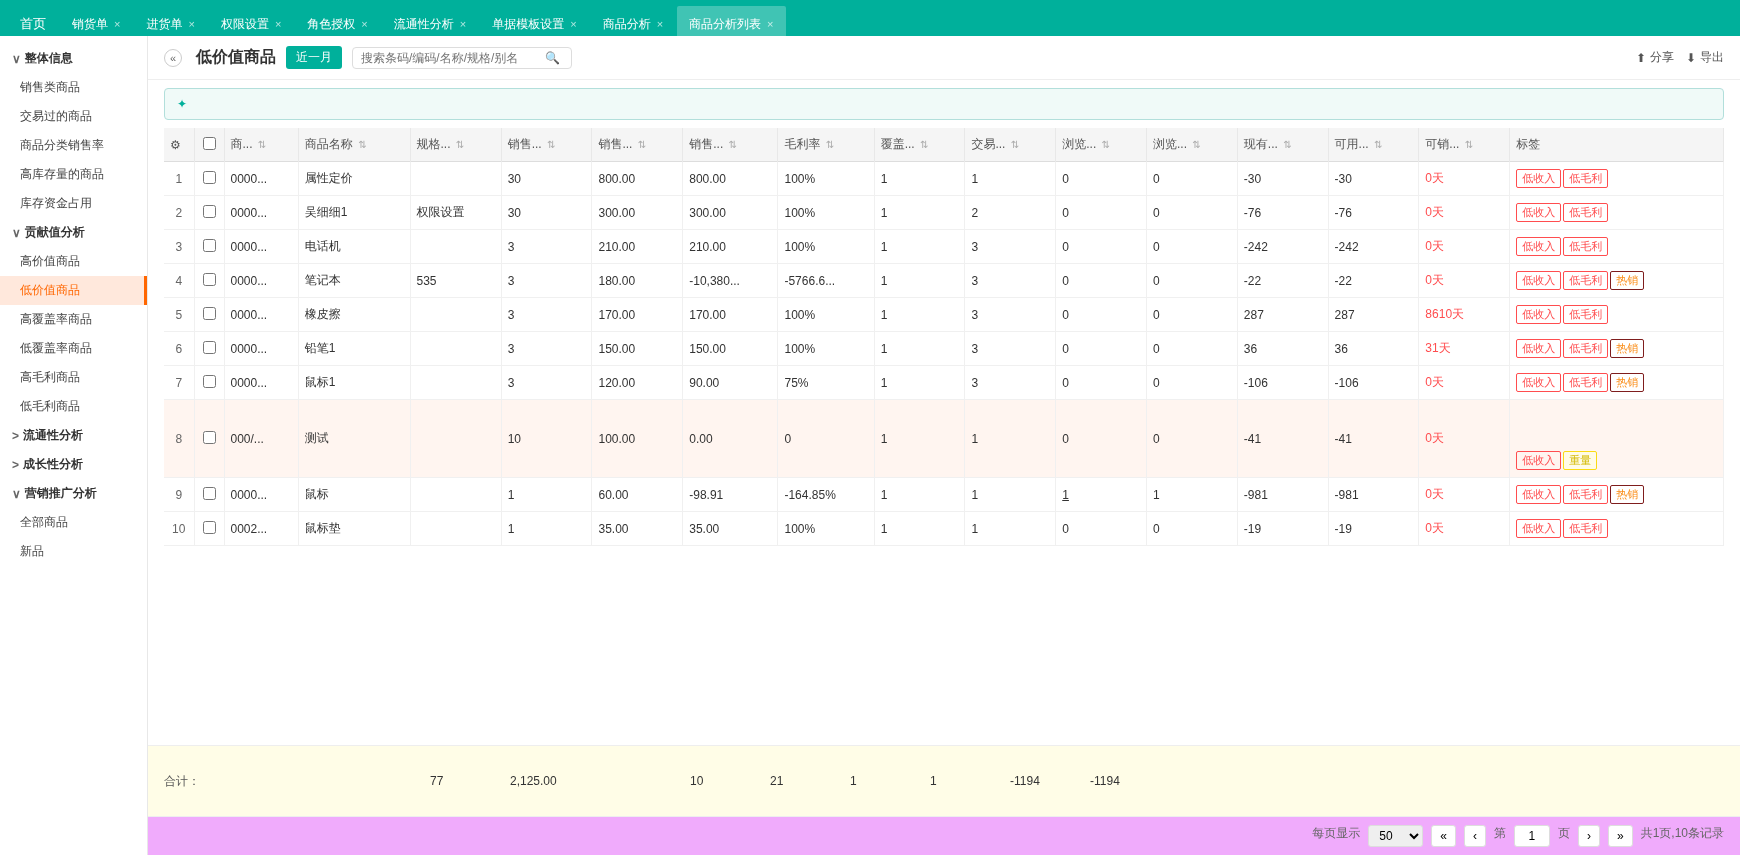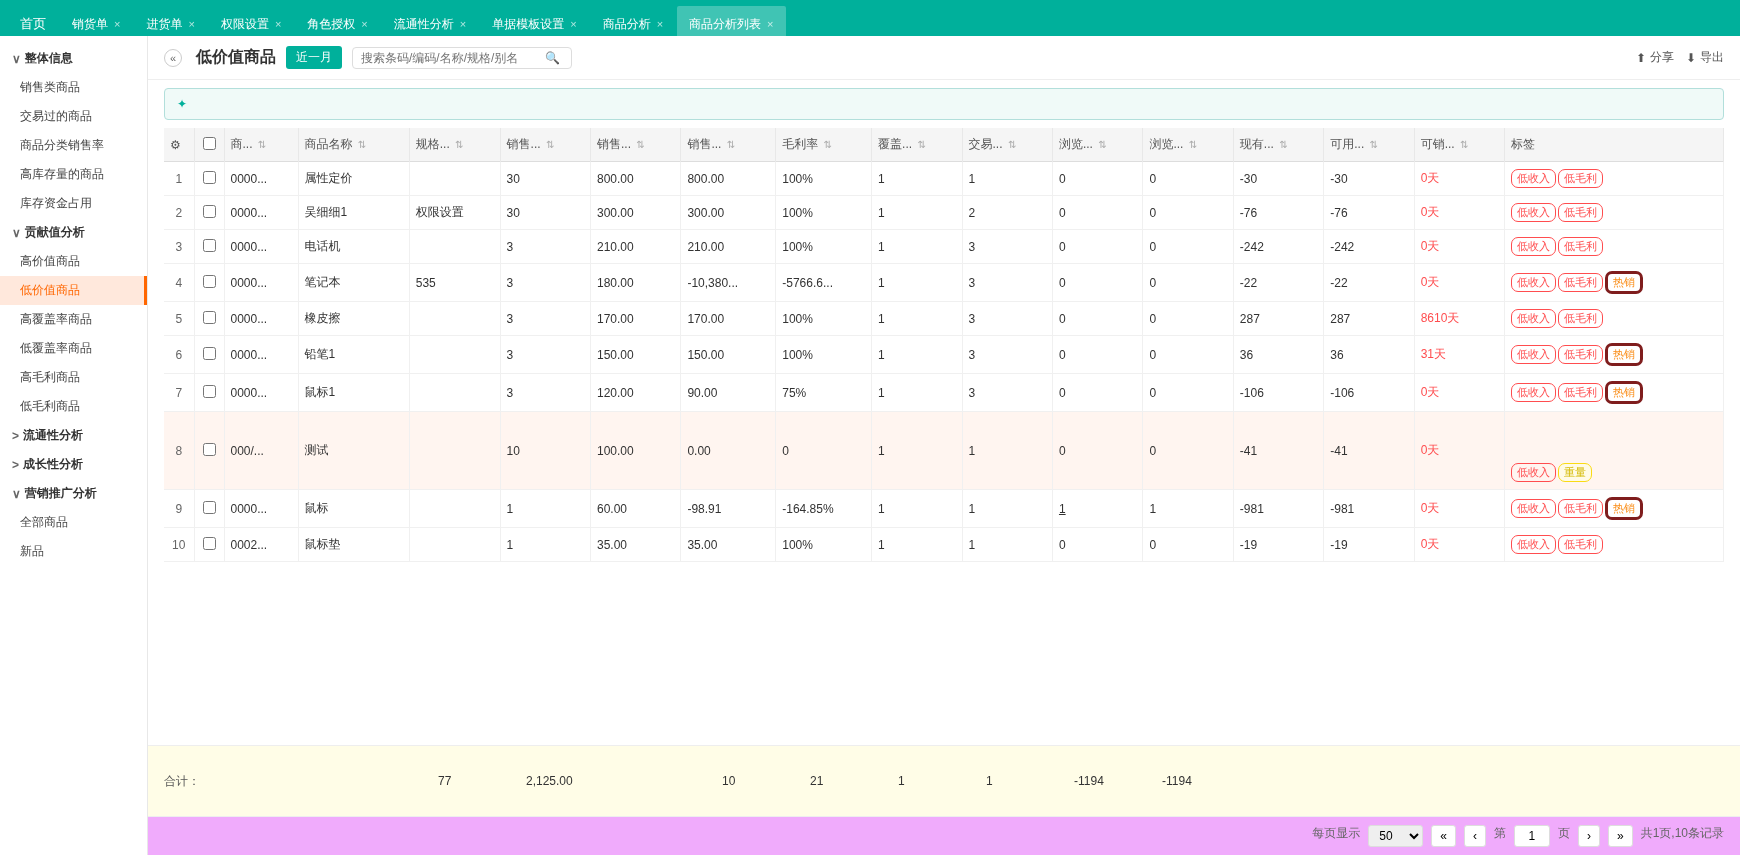--- a/index.html
+++ b/index.html
@@ -186,27 +186,27 @@
     }
     tbody tr.highlighted { background: #fff5f0; }
     tbody td {
       padding: 7px 6px;
       color: #333;
       border-right: 1px solid #f0f0f0;
       white-space: nowrap;
     }
     .tag {
       display: inline-block;
-      border-radius: 7px;
+      border-radius: 2px;
       padding: 1px 5px;
       font-size: 11px;
       margin-right: 2px;
     }
     .tag-red { border: 1px solid #ff4d4f; color: #ff4d4f; }
-    .tag-orange { border: 3px solid #7f1d1d; color: #fa8c16; }
+    .tag-orange { border: 1px solid #7f1d1d; color: #fa8c16; }
     .tag-yellow { border: 1px solid #fadb14; color: #d4b900; background: #fffbe6; margin-top: 44px; }
     .day-tag { color: #ff4d4f; }
     .underline { text-decoration: underline; cursor: pointer; }
     .checkbox-col { width: 30px; text-align: center; }
     .row-num { text-align: center; color: #666; }
 
     
     .footer-bar {
       border-top: 1px solid #eee;
       padding: 24px 16px;
@@ -214,21 +214,21 @@
       align-items: center;
       background: #fffde7;
       min-height: 40px;
     }
     .footer-label {
       color: #555;
       min-width: 60px;
     }
     .footer-values {
       display: flex;
-      gap: 8px;
+      gap: 0;
       flex: 1;
     }
     .footer-cell {
       padding: 4px 6px;
       color: #333;
       min-width: 80px;
     }
 
     
     .pagination-bar {

